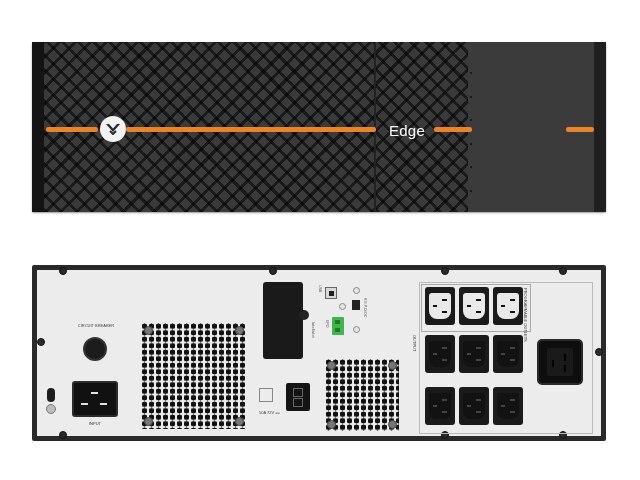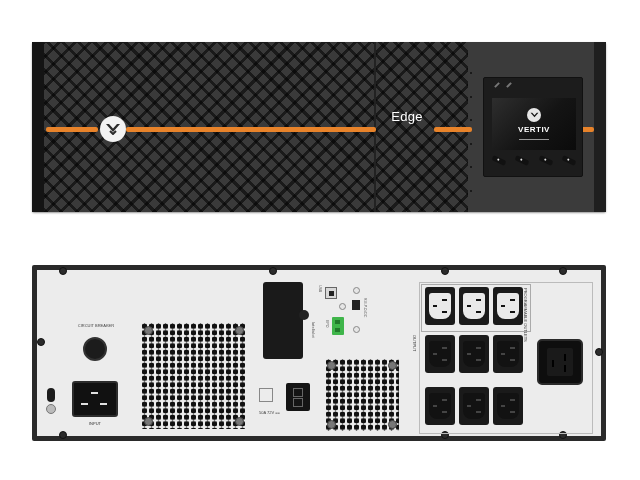--- a/index.html
+++ b/index.html
@@ -43,22 +43,22 @@
   .stripe.s2 { left: 94px; width: 250px; }
   .stripe.s3 { left: 402px; width: 38px; }
   .stripe.s4 { left: 534px; width: 28px; }
 
   .logo-badge {
     position: absolute; left: 68px; top: 74px; width: 26px; height: 26px;
     border-radius: 50%; background: #f2f2f2;
     display: flex; align-items: center; justify-content: center;
   }
   .edge-label {
-    position: absolute; left: 350px; top: 67px; width: 50px; text-align: center;
-    color: #ffffff; font-size: 13px; letter-spacing: 0.3px;
+    position: absolute; left: 350px; top: 80px; width: 50px; text-align: center;
+    color: #ffffff; font-size: 15px; letter-spacing: 0.3px;
   }
   .dots {
     position: absolute; left: 438px; top: 30px; width: 4px; height: 120px;
     display: flex; flex-direction: column; justify-content: space-between;
   }
   .dots span { width: 2px; height: 2px; background: #111; border-radius: 50%; display: block; }
 
   .display {
     position: absolute; left: 451px; top: 35px; width: 100px; height: 100px;
     background: #1c1c1c; border: 1px solid #111; border-radius: 2px;
@@ -220,49 +220,20 @@
 
   <div class="dots">
     <span></span>
       <span></span>
       <span></span>
       <span></span>
       <span></span>
       <span></span>
   </div>
 
-  <div class="display">
-    <div class="status-leds">
-        <span></span>
-        <span></span>
-      </div>
-    <div class="screen">
-      <div class="screen-logo">
-        <svg width="9" height="7" viewBox="0 0 16 12">
-            <path d="M1 1 L8 9 L15 1 L12 1 L8 5.5 L4 1 Z" fill="#1a1a1a"></path>
-          </svg>
-      </div>
-      <div class="screen-brand">VERTIV</div>
-      <div class="screen-glow"></div>
-    </div>
-    <div class="keys">
-      <div class="key">
-          <i></i>
-        </div>
-      <div class="key">
-          <i></i>
-        </div>
-      <div class="key">
-          <i></i>
-        </div>
-      <div class="key">
-          <i></i>
-        </div>
-    </div>
-  </div>
 </div>
 
 <div class="rear">
   <div class="rear-plate">
     <div class="screw small" style="left:22px;top:-3px"></div>
     <div class="screw small" style="left:0px;top:68px"></div>
     <div class="screw small" style="left:22px;top:161px"></div>
     <div class="screw small" style="left:232px;top:-3px"></div>
     <div class="screw small" style="left:404px;top:-3px"></div>
     <div class="screw small" style="left:522px;top:-3px"></div>

